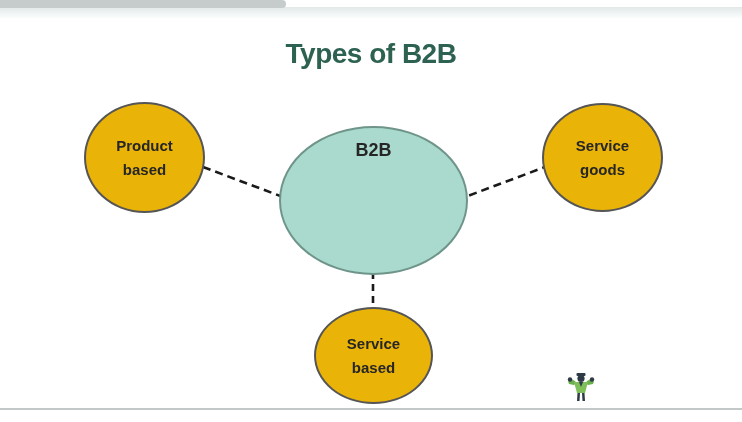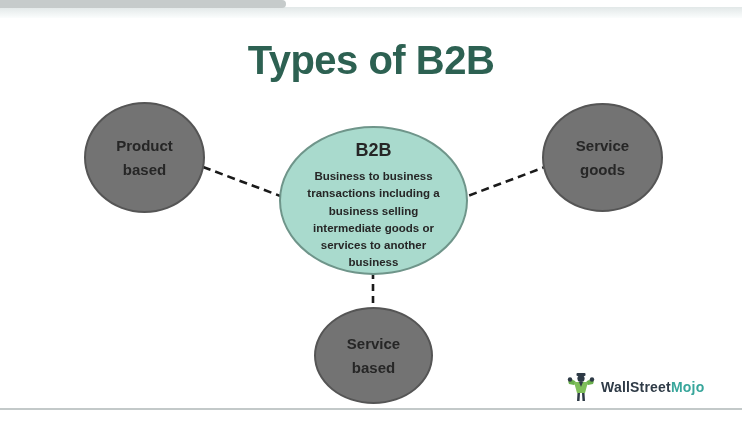--- a/index.html
+++ b/index.html
@@ -33,41 +33,41 @@
     width: 742px; height: 2px;
     background: #c3c9c9;
   }
 
   
   .title {
     position: absolute;
     left: 0; top: 38px;
     width: 742px;
     text-align: center;
-    font-size: 40px;
+    font-size: 28px;
     font-weight: bold;
     letter-spacing: -0.5px;
     color: #2d6152;
   }
 
   
   .connectors {
     position: absolute;
     left: 0; top: 0;
     width: 742px; height: 422px;
   }
 
   
   .node {
     position: absolute;
     display: flex;
     align-items: center;
     justify-content: center;
     text-align: center;
-    background: #737373;
+    background: #eab308;
     border: 2px solid #555555;
     border-radius: 50%;
     font-size: 15px;
     font-weight: bold;
     color: #262626;
     line-height: 1.55;
   }
   .node .node-label { width: 72px; }
   .node-product  { left: 84px;  top: 102px; width: 121px; height: 111px; }
   .node-service  { left: 542px; top: 103px; width: 121px; height: 109px; }
@@ -138,36 +138,34 @@
 </div>
 <div class="node node-service">
   <span class="node-label">Service goods</span>
 </div>
 <div class="node node-software">
   <span class="node-label">Service based</span>
 </div>
 
 <div class="center-ellipse">
   <div class="center-title">B2B</div>
-  <div class="center-desc">Business to business transactions including a business selling intermediate goods or services to another business</div>
 </div>
 
 <div class="brand">
   <svg class="brand-icon" viewBox="0 0 30 32">
 
     <path d="M3 13 Q1 9 5 8 L9 10 Q11 12 8 14 Z" fill="#6ab04c"></path>
     <path d="M27 13 Q29 9 25 8 L21 10 Q19 12 22 14 Z" fill="#6ab04c"></path>
     <circle cx="4" cy="8.5" r="2.2" fill="#2e3a46"></circle>
     <circle cx="26" cy="8.5" r="2.2" fill="#2e3a46"></circle>
 
     <rect x="10.5" y="2" width="9" height="3" rx="1" fill="#2e3a46"></rect>
     <circle cx="15" cy="7.5" r="3.6" fill="#2e3a46"></circle>
 
     <path d="M8 11 L22 11 L19 22 L11 22 Z" fill="#7fbf5a"></path>
     <path d="M13 11 L15 16 L17 11 Z" fill="#2e3a46"></path>
 
     <path d="M11.5 22 L14 22 L13.5 30 L11 30 Z" fill="#2e3a46"></path>
     <path d="M16 22 L18.5 22 L19 30 L16.5 30 Z" fill="#2e3a46"></path>
   </svg>
-  <div class="brand-text"><span class="primary">WallStreet</span><span class="secondary">Mojo</span></div>
 </div>
 
 <div class="bottom-rule"></div>
 
 </body></html>

